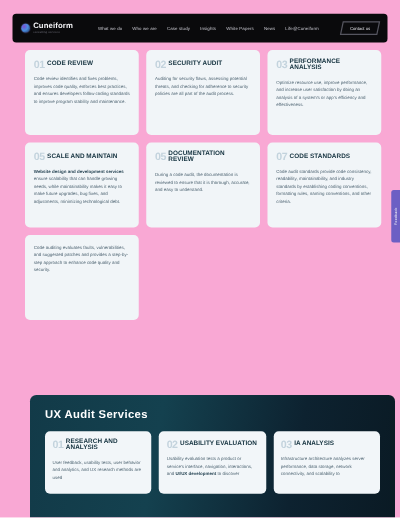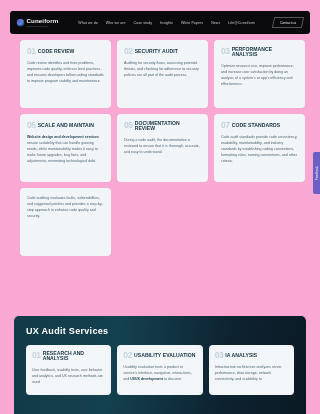--- a/index.html
+++ b/index.html
@@ -86,21 +86,21 @@
     align-self:flex-end; padding-bottom:.4px;
   }
   .card-body {
     font-size:3.55px; line-height:1.72;
     color:#4e6472; letter-spacing:.02px;
   }
   .card-body b { color:#1d3c4c; font-weight:bold; }
 
   
   .ux {
-    position:absolute; left:14px; top:316px;
+    position:absolute; left:24px; top:316px;
     width:292px; height:98px;
     border-radius:5px 5px 0 0;
     background:linear-gradient(100deg,#123a48 0%,#14414f 35%,#0d2230 72%,#0a1a24 100%);
     padding:10px 12px 0 12px;
     overflow:hidden;
   }
   .ux-title {
     color:#ffffff; font-size:9px; font-weight:bold;
     letter-spacing:.3px; margin-bottom:9px;
   }

